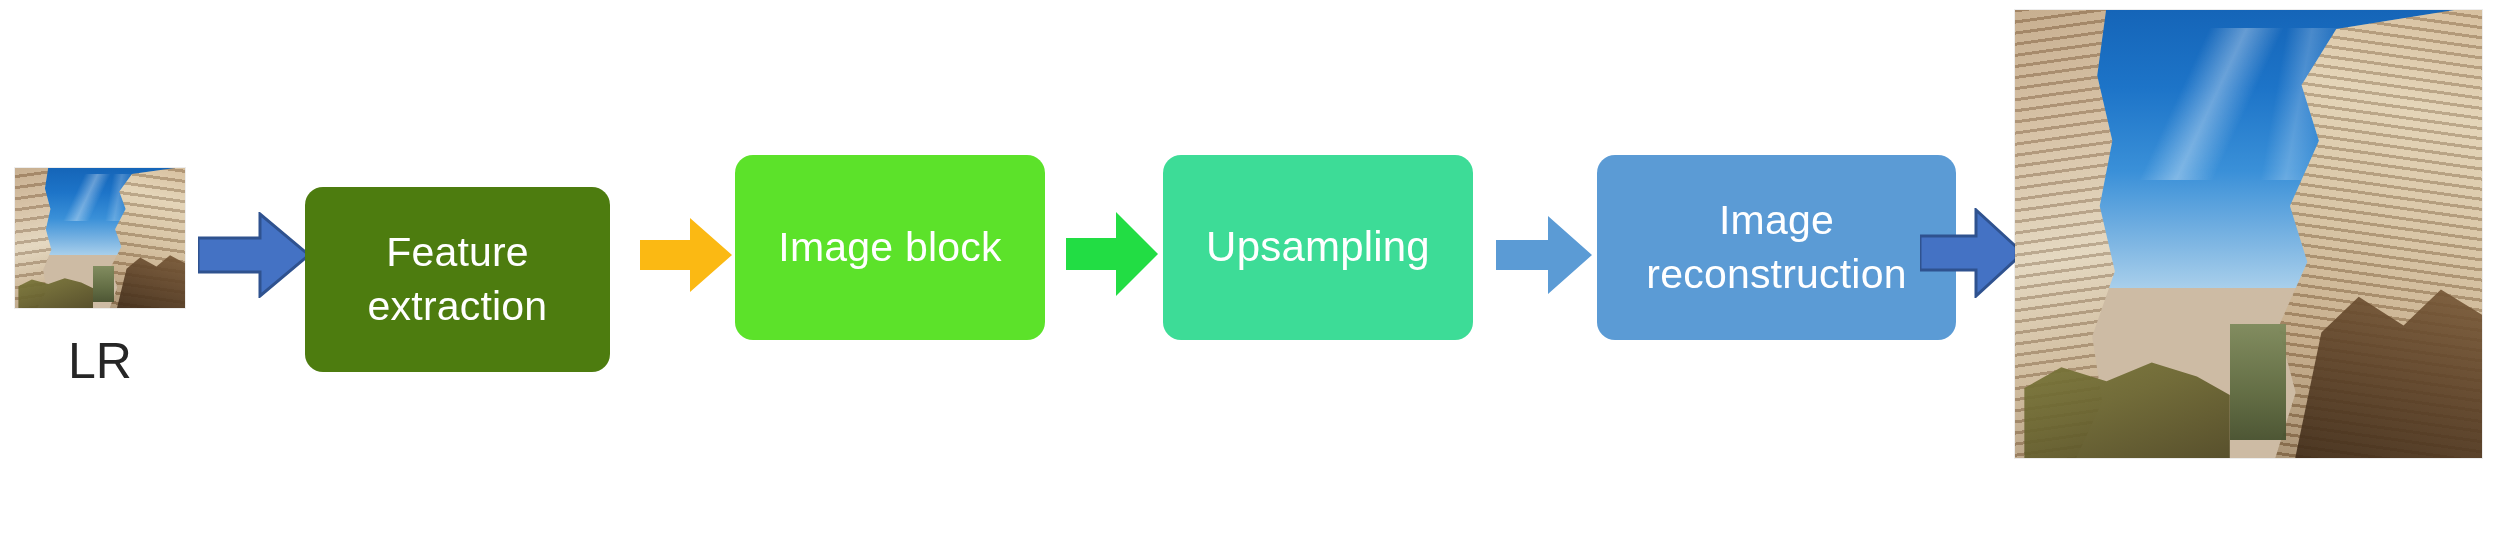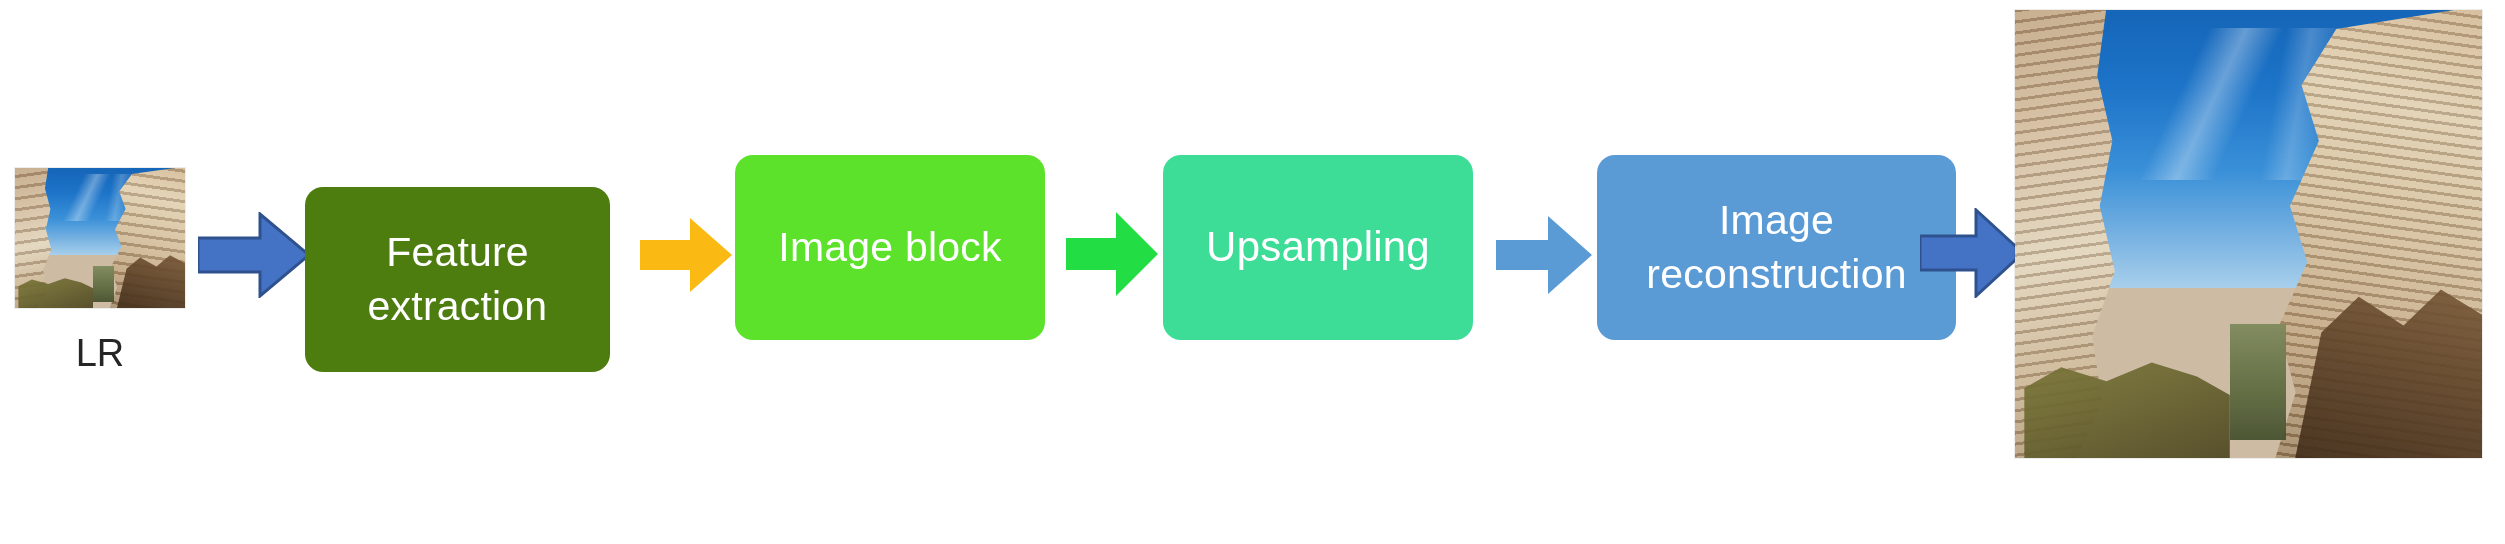--- a/index.html
+++ b/index.html
@@ -138,21 +138,21 @@
   }
   #photo-sr {
     left: 2015px; top: 10px; width: 467px; height: 448px;
     box-shadow: 0 0 0 1px rgba(0,0,0,.07);
   }
 
   
   .caption {
     position: absolute;
     color: #262626;
-    font-size: 38px;
+    font-size: 50px;
     font-weight: 400;
     text-align: center;
     white-space: nowrap;
     user-select: none;
   }
   #caption-lr { left: 15px;   top: 332px; width: 170px; }
   #caption-sr { left: 2015px; top: 480px; width: 467px; }
 </style>
 </head>
 <body>

